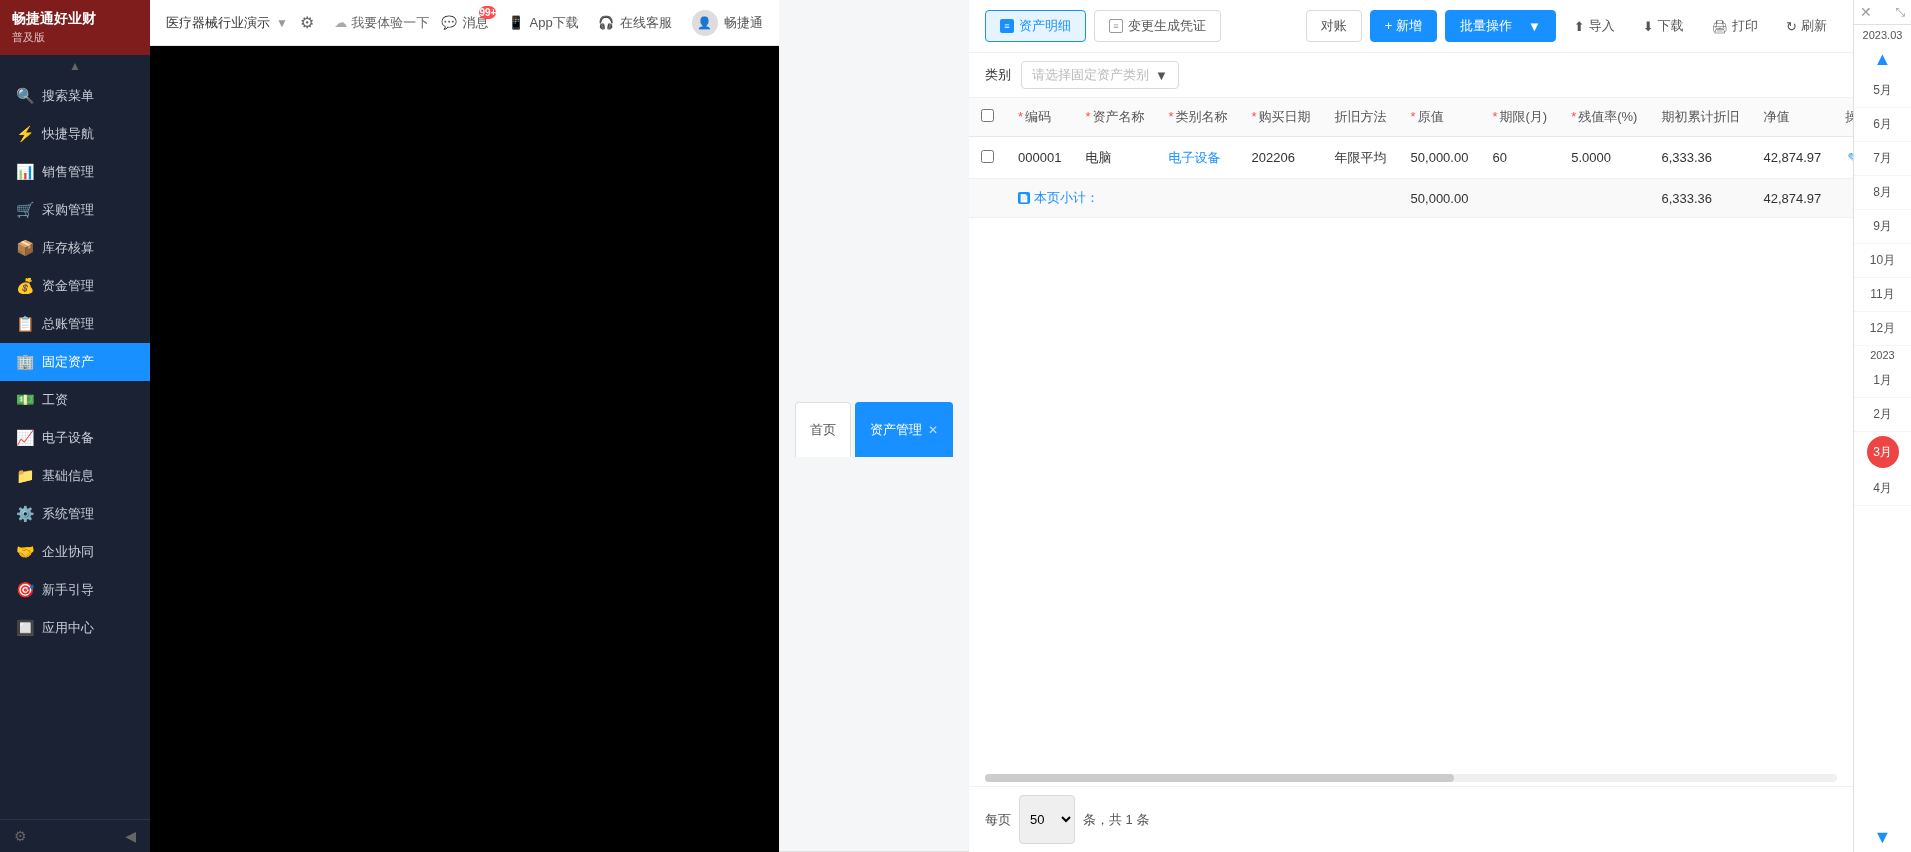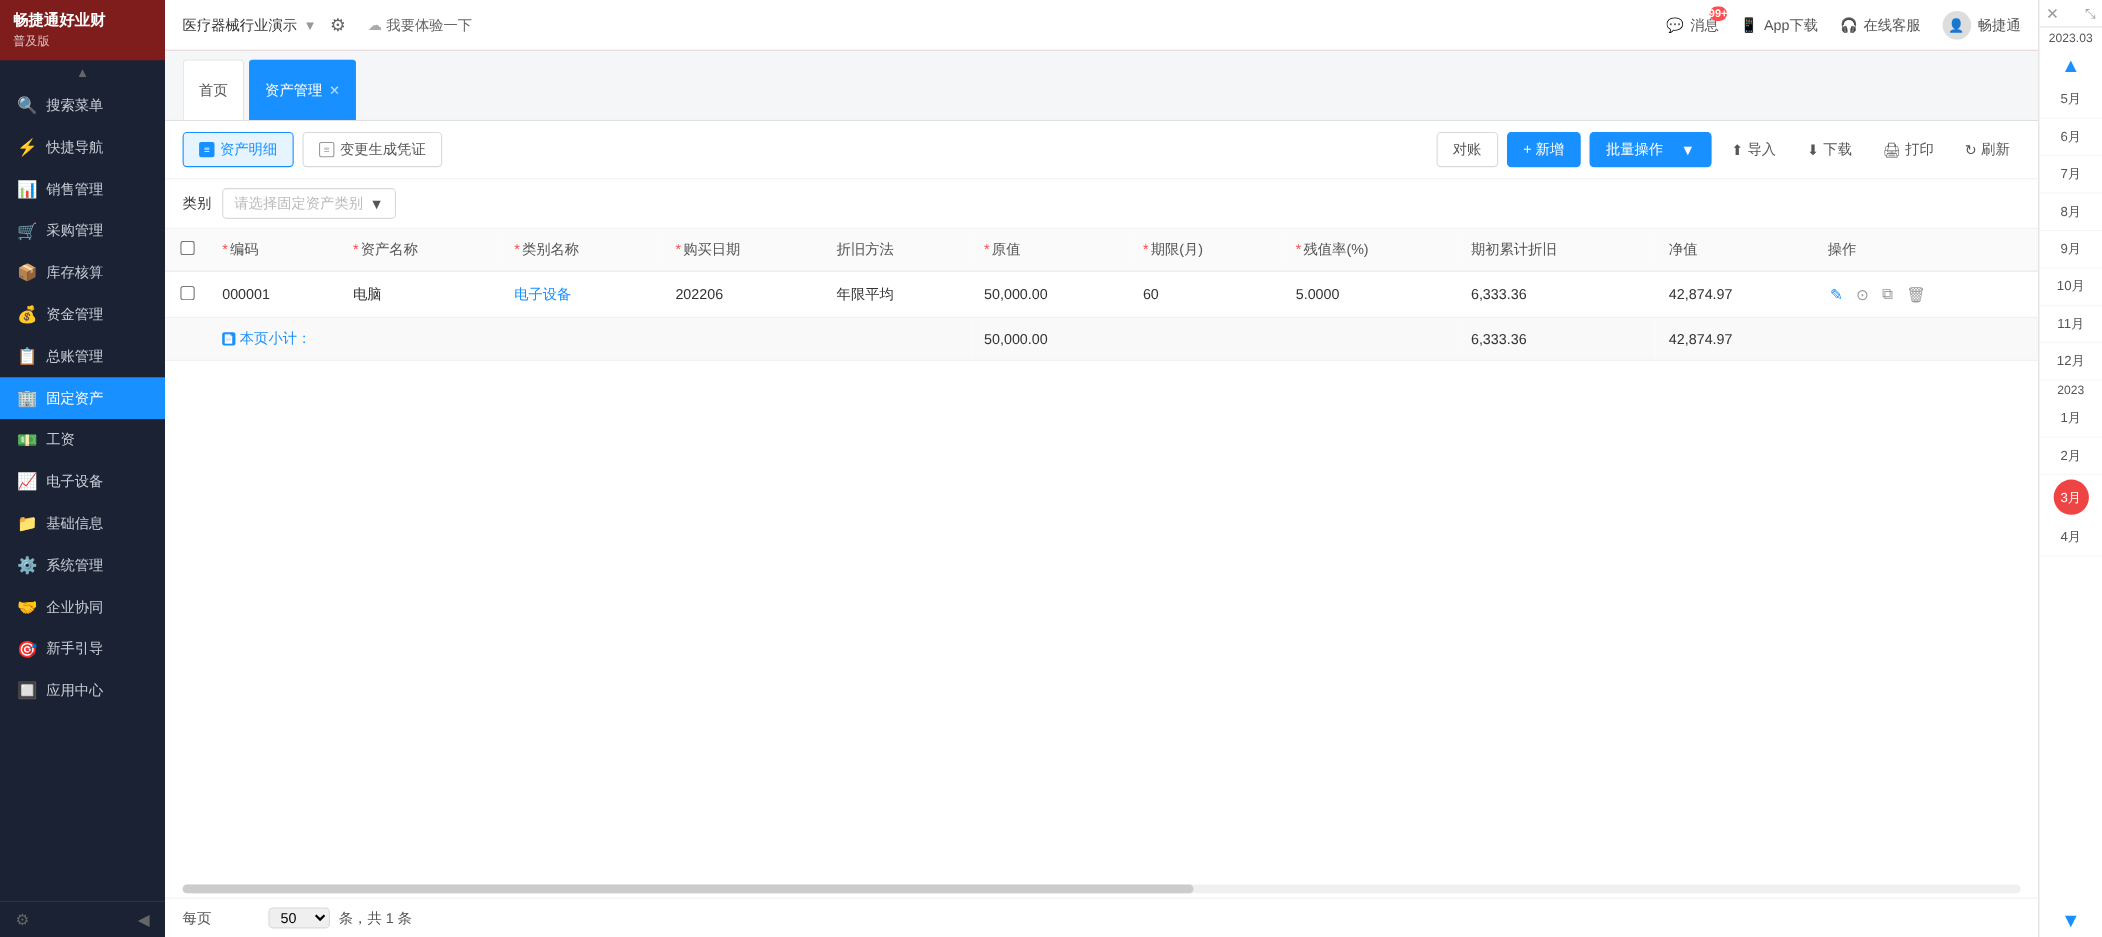--- a/index.html
+++ b/index.html
@@ -62,24 +62,24 @@
       padding: 8px 14px;
       border-top: 1px solid #2a3447;
       color: #666;
     }
     .sidebar-bottom-icon { cursor: pointer; font-size: 14px; }
 
     
     .main-area {
       flex: 1;
       display: flex;
-      flex-direction: column;
+      flex-direction: row;
       height: 100%;
       overflow: hidden;
-      background: #b91c1c;
+      background: #000000;
     }
 
     
     .topbar {
       background: #fff;
       display: flex;
       align-items: center;
       padding: 0 16px;
       height: 46px;
       border-bottom: 1px solid #e8e8e8;
@@ -387,23 +387,22 @@
       display: flex;
       align-items: center;
       gap: 8px;
       font-size: 13px;
       color: #555;
       flex-shrink: 0;
     }
     .pagination select {
       border: 1px solid #d9d9d9;
       border-radius: 4px;
-      padding: 0 6px;
-      font-size: 13px;
-      margin-left: 44px;
+      padding: 15px 6px;
+      font-size: 13px;
     }
 
     
     .right-panel {
       width: 58px;
       background: #fff;
       border-left: 1px solid #e0e0e0;
       display: flex;
       flex-direction: column;
       align-items: center;

